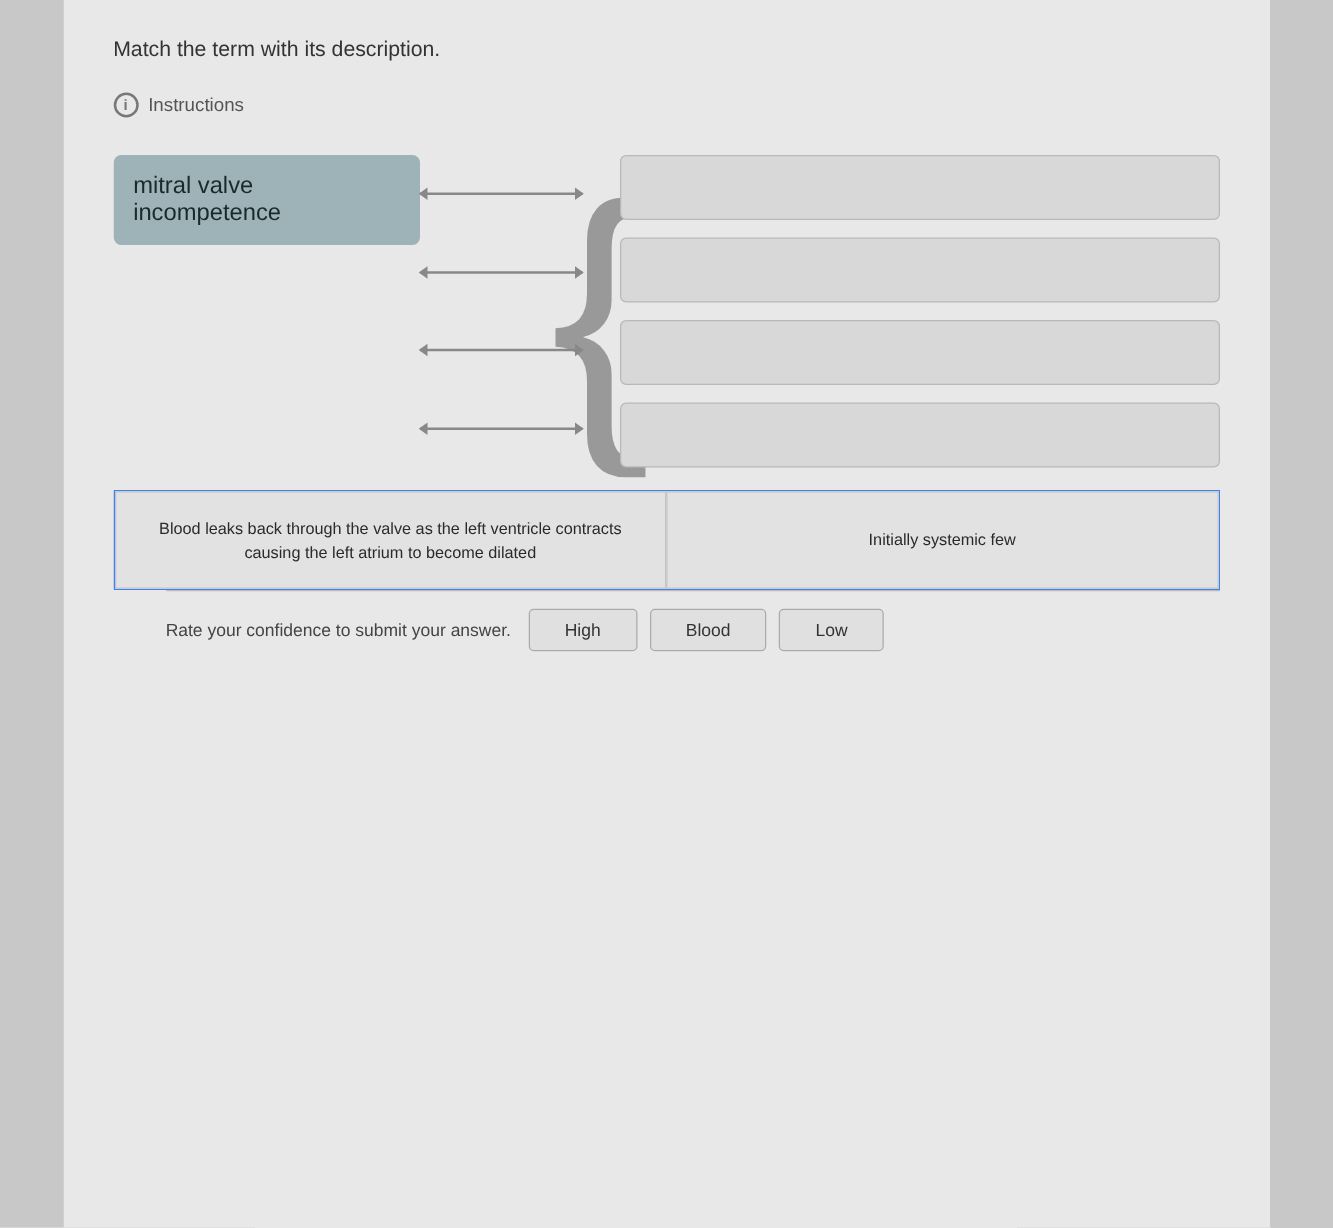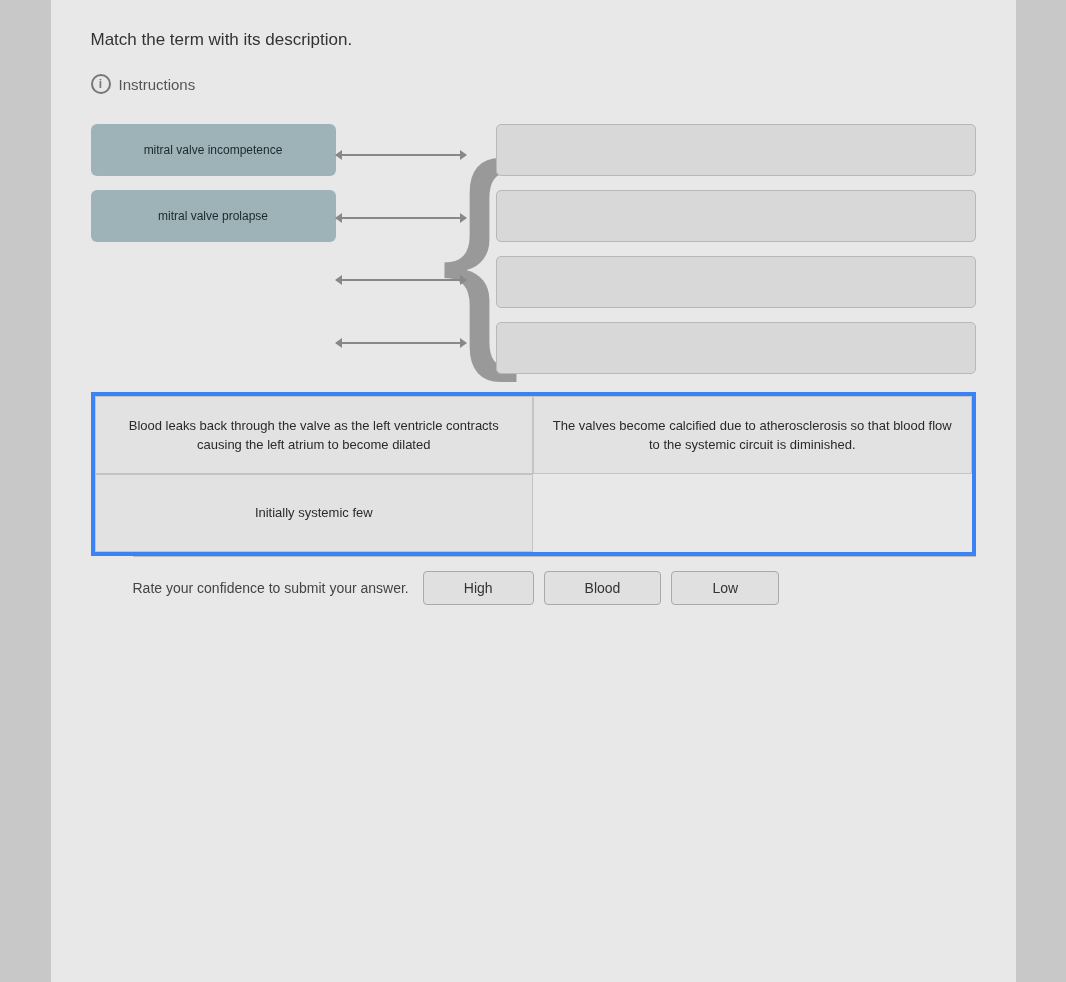--- a/index.html
+++ b/index.html
@@ -55,37 +55,37 @@
       font-size: 12px;
       color: #777;
       font-weight: bold;
       flex-shrink: 0;
     }
 
     .term-box {
       background-color: #9eb3b8;
       border-radius: 6px;
       padding: 14px 16px;
-      text-align: center;
-      font-size: 12px;
+      text-align: left;
+      font-size: 19px;
       color: #1a2a2a;
       min-height: 52px;
       display: flex;
       align-items: center;
       justify-content: center;
     }
 
     .confidence-label {
       font-size: 14px;
       color: #444;
       margin-right: 4px;
     }
 
     .confidence-btn {
-      padding: 8px 40px;
+      padding: 8px 28px;
       border: 1px solid #aaa;
       background-color: #e0e0e0;
       border-radius: 4px;
       font-size: 14px;
       color: #333;
       cursor: pointer;
     }
 
     .big-brace {
       font-size: 240px;
@@ -180,21 +180,21 @@
       flex: 1;
       display: flex;
       flex-direction: column;
       gap: 14px;
     }
 
     .answer-grid {
       display: grid;
       grid-template-columns: 1fr 1fr;
       gap: 0;
-      border: 4px solid #3b82f6;
+      border: 1px solid #3b82f6;
     }
 
     .answer-cell {
       background-color: #e2e2e2;
       border: 1px solid #c4c4c4;
       padding: 14px 18px;
       font-size: 13px;
       color: #2a2a2a;
       text-align: center;
       line-height: 1.5;
@@ -225,23 +225,20 @@
     <div class="info-icon">i</div>
     <span>Instructions</span>
   </div>
 
   <div class="layout-wrapper">
 
     <div class="left-section">
       <div class="term-box">
         <span>mitral valve incompetence</span>
       </div>
-      <div class="term-box">
-        <span>mitral valve prolapse</span>
-      </div>
     </div>
 
     <div class="mid-section">
       <div class="mid-arrows">
         <div class="mid-arrow">
           <div class="mid-arrow-line"></div>
         </div>
         <div class="mid-arrow">
           <div class="mid-arrow-line"></div>
         </div>
@@ -263,23 +260,20 @@
       <div class="drop-box"></div>
       <div class="drop-box"></div>
       <div class="drop-box"></div>
     </div>
 
   </div>
 
   <div class="answer-grid">
     <div class="answer-cell">
       <span>Blood leaks back through the valve as the left ventricle contracts causing the left atrium to become dilated</span>
-    </div>
-    <div class="answer-cell">
-      <span>The valves become calcified due to atherosclerosis so that blood flow to the systemic circuit is diminished.</span>
     </div>
     <div class="answer-cell">
       <span>Initially systemic few</span>
     </div>
   </div>
 
   <div class="bottom-bar">
     <span class="confidence-label">Rate your confidence to submit your answer.</span>
     <button class="confidence-btn">High</button>
     <button class="confidence-btn">Blood</button>

